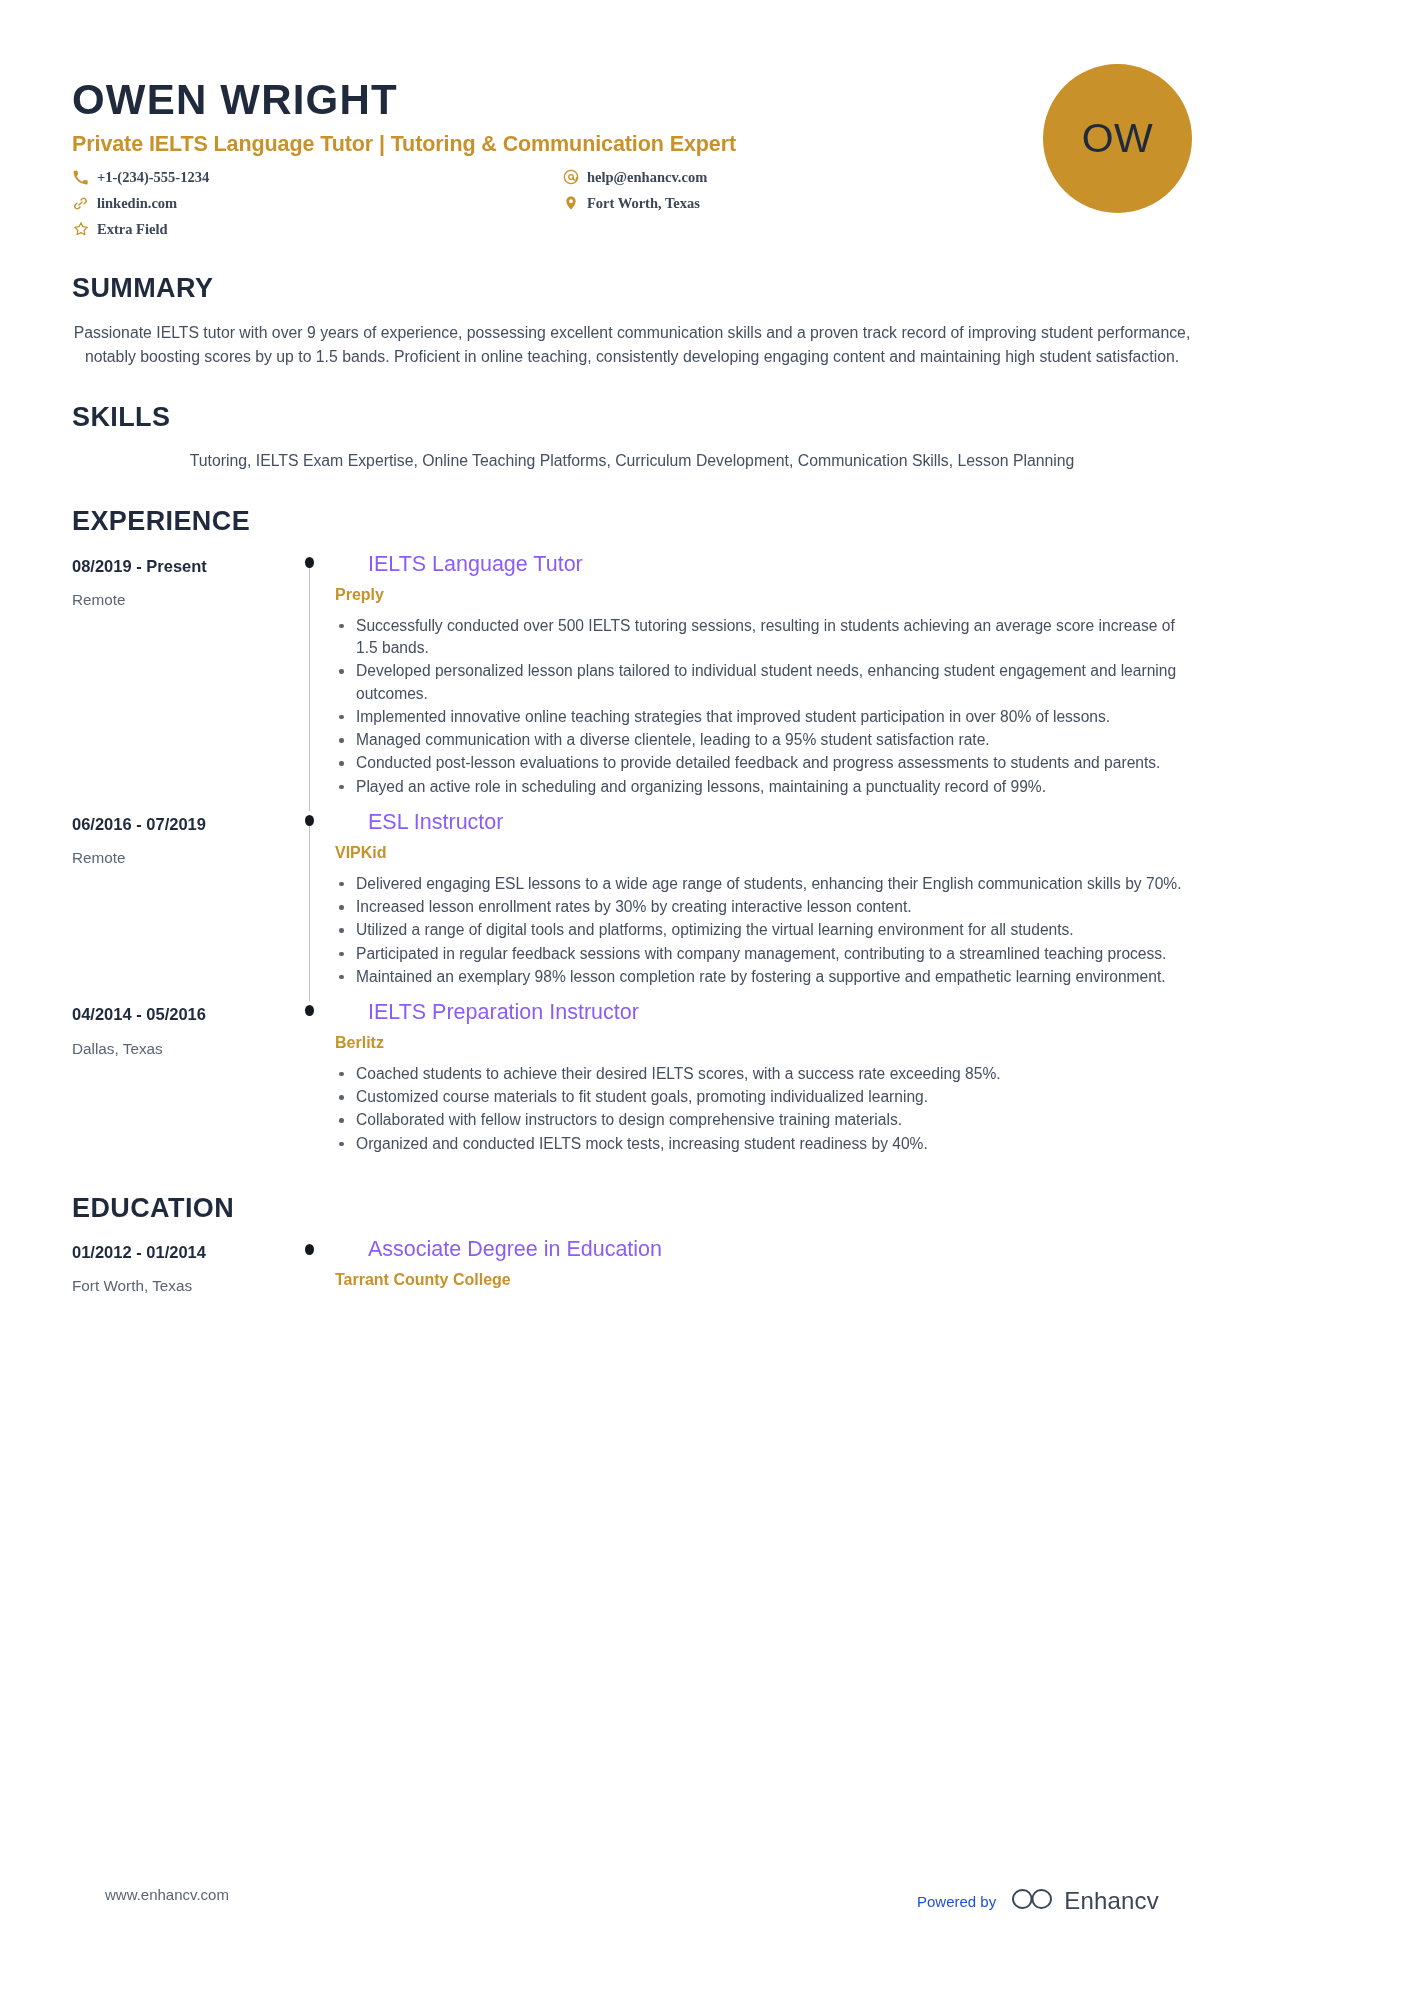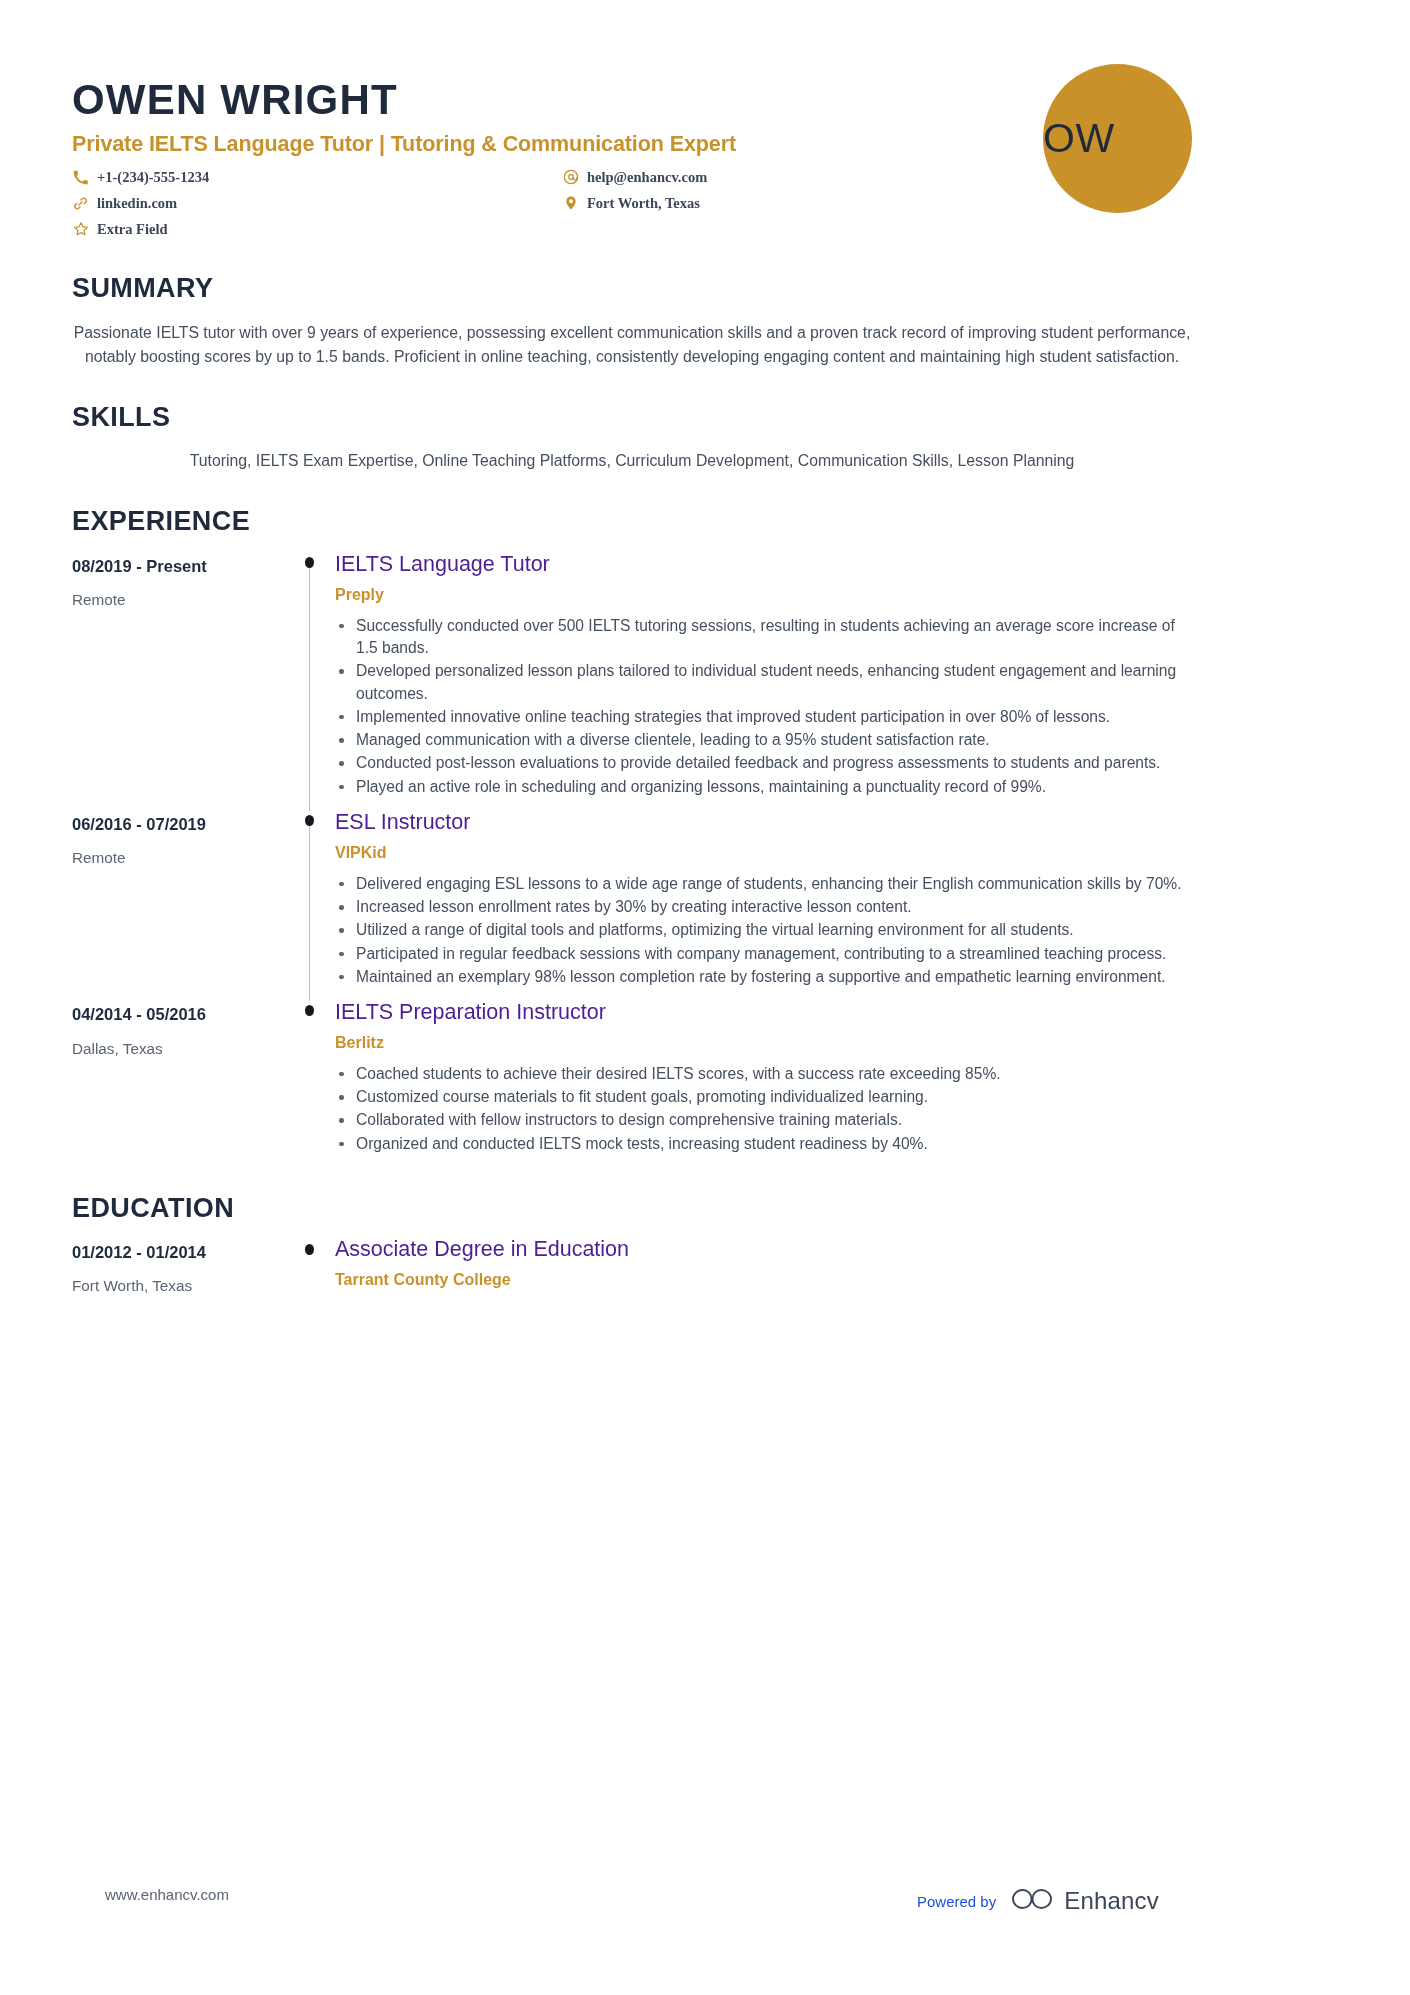--- a/index.html
+++ b/index.html
@@ -83,20 +83,21 @@
   .avatar {
     position: absolute;
     top: 64px;
     right: 0;
     width: 149px;
     height: 149px;
     border-radius: 50%;
     background: #c8912a;
     display: flex;
     align-items: center;
+    justify-content: center;
   }
   .avatar-initials {
     font-size: 41px;
     font-weight: 400;
     color: #1f2a3d;
     letter-spacing: 0.5px;
   }
 
   
   .section { margin-top: 34px; }
@@ -172,22 +173,23 @@
     top: 20px;
     bottom: auto;
     height: 16px;
   }
 
   .entry-body { padding-top: 6px; padding-left: 5px; }
 
   .entry-title {
     font-size: 21.5px;
     font-weight: 400;
-    color: #4c1d95;
+    color: #8b5cf6;
     line-height: 1.25;
+    margin-left: 33px;
   }
   .entry-org {
     margin-top: 7px;
     font-size: 16px;
     font-weight: 700;
     color: #c8912a;
     line-height: 1.3;
   }
 
   .bullets {

